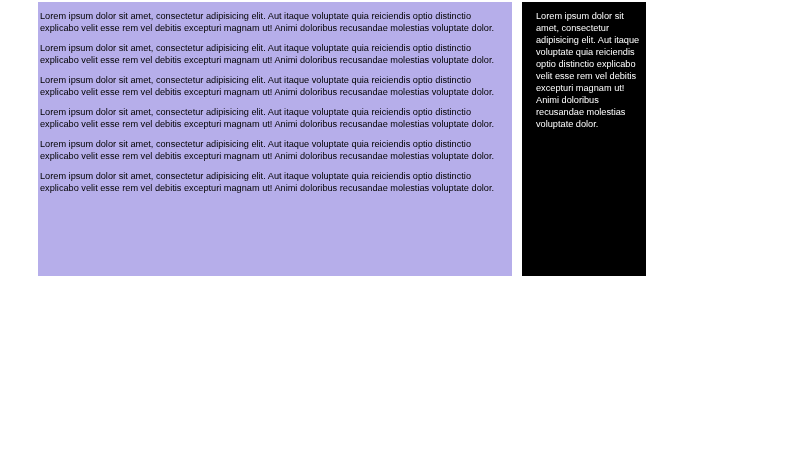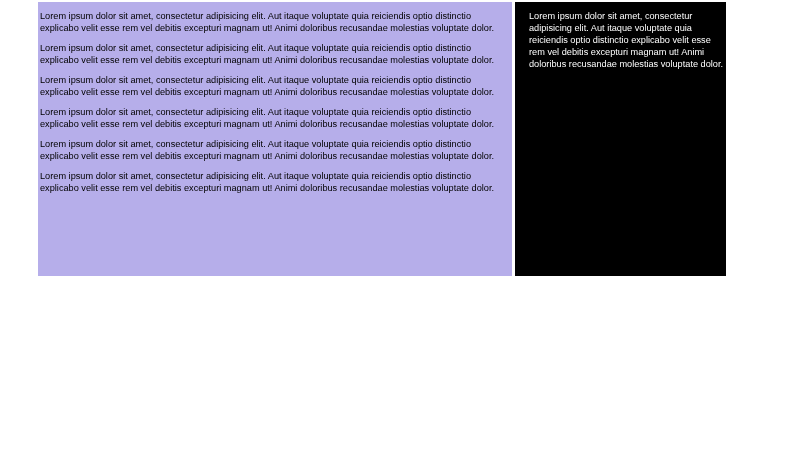--- a/index.html
+++ b/index.html
@@ -6,23 +6,23 @@
     margin: 0;
     padding: 0;
     width: 800px;
     height: 450px;
     background: var(--page-bg, #ffffff);
     font-family: "Liberation Sans", sans-serif;
     overflow: hidden;
   }
   .layout {
     display: flex;
-    gap: 3px;
+    gap: 10px;
     margin: 2px 0 0 38px;
-    width: 688px;
+    width: 608px;
     min-height: 274px;
     align-items: stretch;
   }
   .col {
     box-sizing: border-box;
     font-size: 9.2px;
     line-height: 12px;
   }
   .col-left {
     flex: 0 0 474px;

